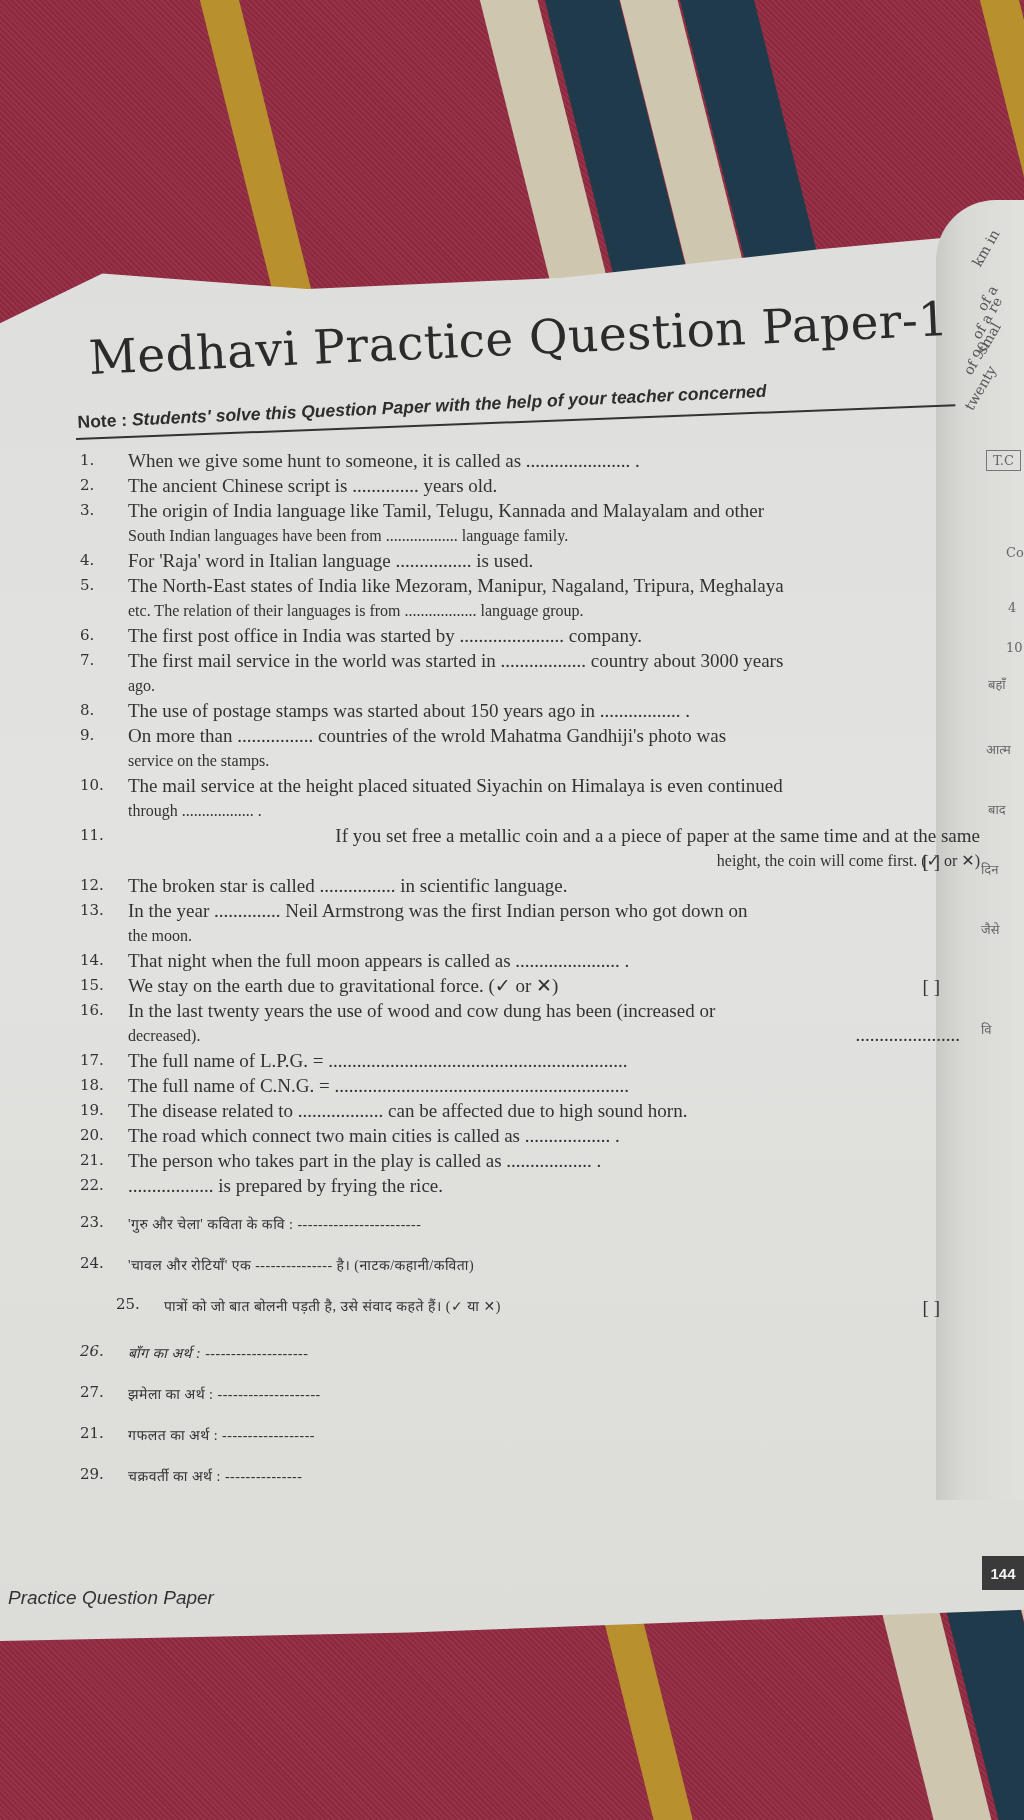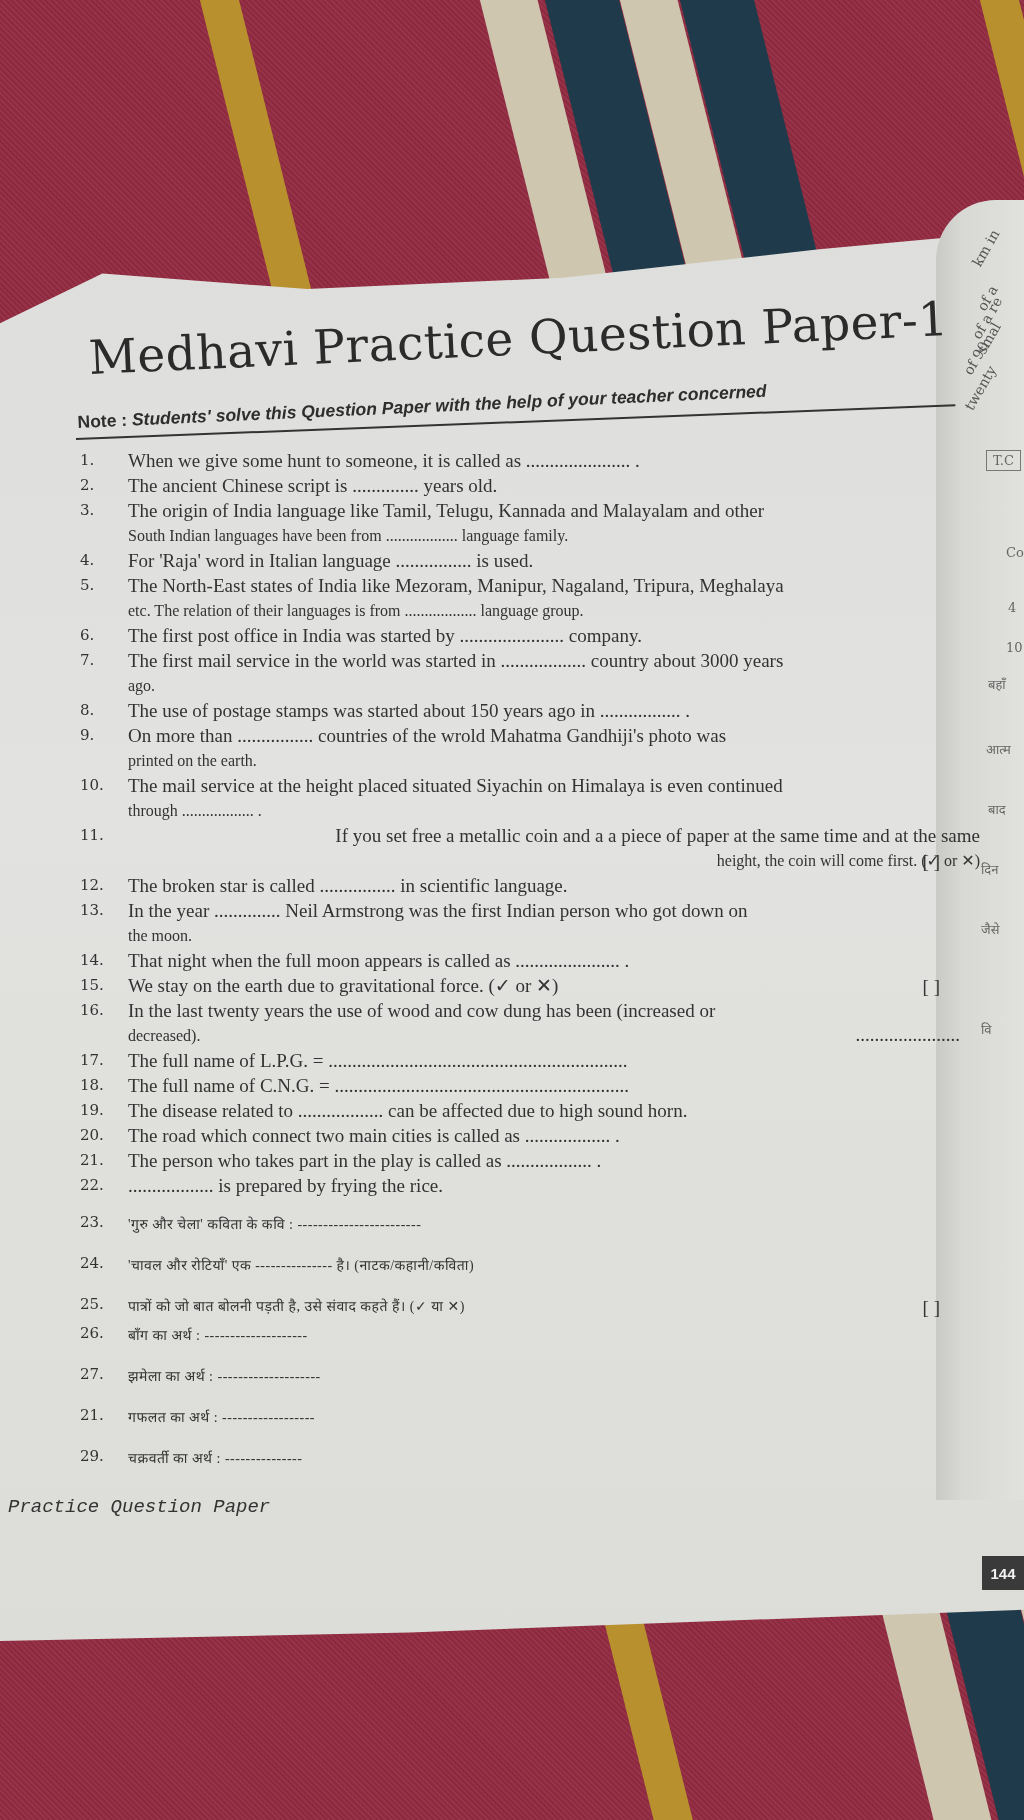--- a/index.html
+++ b/index.html
@@ -63,22 +63,22 @@
       position: relative; font-family: "Liberation Serif", serif; font-size: 19px;
       line-height: 25px; padding-left: 48px; white-space: nowrap;
     }
     .qn { position: absolute; left: 0; font-family: "DejaVu Serif", serif; font-size: 15px; }
     .qt { display: inline; }
     .cont { padding-left: 48px; font-family: "Liberation Serif", serif; font-size: 16px; line-height: 25px; white-space: nowrap; }
     .bracket { position: absolute; font-family: "Liberation Serif", serif; font-size: 19px; }
     .hindi .qt, .hindi.cont { font-size: 14px; letter-spacing: 0.5px; }
 
     .footer-title {
-      position: absolute; left: 8px; top: 1496px;
-      font-family: Liberation Mono, monospace; font-style: italic; font-size: 19px; color: #333;
+      position: absolute; left: 8px; top: 1587px;
+      font-family: Liberation Sans, sans-serif; font-style: italic; font-size: 19px; color: #333;
     }
     .page-badge {
       position: absolute; left: 982px; top: 1556px; width: 42px; height: 34px;
       background: #3a3a3a; color: #f1f1f1; font-family: "Liberation Sans", sans-serif;
       font-size: 15px; font-weight: bold; display: flex; align-items: center; justify-content: center;
     }
   </style>
 </head>
 <body>
 
@@ -144,21 +144,21 @@
       </div>
       <div>
         <div class="q"><span class="qn">7.</span><span class="qt">The first mail service in the world was started in .................. country about 3000 years</span></div>
         <div class="cont"><span class="qt">ago.</span></div>
       </div>
       <div>
         <div class="q"><span class="qn">8.</span><span class="qt">The use of postage stamps was started about 150 years ago in ................. .</span></div>
       </div>
       <div>
         <div class="q"><span class="qn">9.</span><span class="qt">On more than ................ countries of the wrold Mahatma Gandhiji's photo was</span></div>
-        <div class="cont"><span class="qt">printed on the earth.</span></div>
+        <div class="cont"><span class="qt">service on the stamps.</span></div>
       </div>
       <div>
         <div class="q"><span class="qn">10.</span><span class="qt">The mail service at the height placed situated Siyachin on Himalaya is even continued</span></div>
         <div class="cont"><span class="qt">through .................. .</span></div>
       </div>
       <div style="position: relative; text-align: right;">
         <div class="q"><span class="qn">11.</span><span class="qt">If you set free a metallic coin and a a piece of paper at the same time and at the same</span></div>
         <div class="cont"><span class="qt">height, the coin will come first. (✓ or ✕)</span></div>
         <span class="bracket" style="right: 40px; bottom: 0px;">[ ]</span>
       </div>
@@ -198,25 +198,25 @@
       </div>
       <div>
         <div class="q"><span class="qn">22.</span><span class="qt">.................. is prepared by frying the rice.</span></div>
       </div>
       <div class="hindi" style="margin-top: 12px;">
         <div class="q"><span class="qn">23.</span><span class="qt">'गुरु और चेला' कविता के कवि : ------------------------</span></div>
       </div>
       <div class="hindi" style="margin-top: 14px;">
         <div class="q"><span class="qn">24.</span><span class="qt">'चावल और रोटियाँ' एक --------------- है।  (नाटक/कहानी/कविता)</span></div>
       </div>
-      <div class="hindi" style="margin-top: 14px; position: relative;">
+      <div class="hindi" style="margin-top: 14px; position: relative; margin-left: 36px;">
         <div class="q"><span class="qn">25.</span><span class="qt">पात्रों को जो बात बोलनी पड़ती है, उसे संवाद कहते हैं। (✓ या ✕)</span></div>
         <span class="bracket" style="right: 40px; bottom: 0px;">[ ]</span>
       </div>
-      <div class="hindi" style="margin-top: 2px;">
+      <div class="hindi" style="margin-top: 20px; font-style: italic;">
         <div class="q"><span class="qn">26.</span><span class="qt">बाँग का अर्थ : --------------------</span></div>
       </div>
       <div class="hindi" style="margin-top: 14px;">
         <div class="q"><span class="qn">27.</span><span class="qt">झमेला का अर्थ : --------------------</span></div>
       </div>
       <div class="hindi" style="margin-top: 14px;">
         <div class="q"><span class="qn">21.</span><span class="qt">गफलत का अर्थ : ------------------</span></div>
       </div>
       <div class="hindi" style="margin-top: 14px;">
         <div class="q"><span class="qn">29.</span><span class="qt">चक्रवर्ती का अर्थ : ---------------</span></div>

